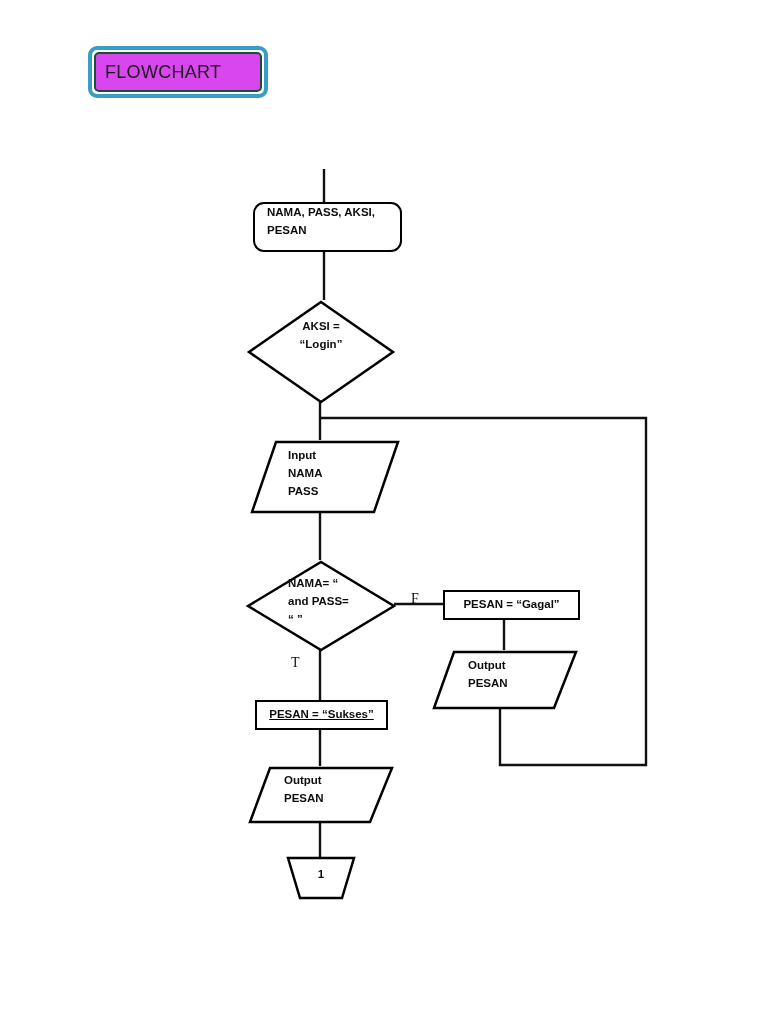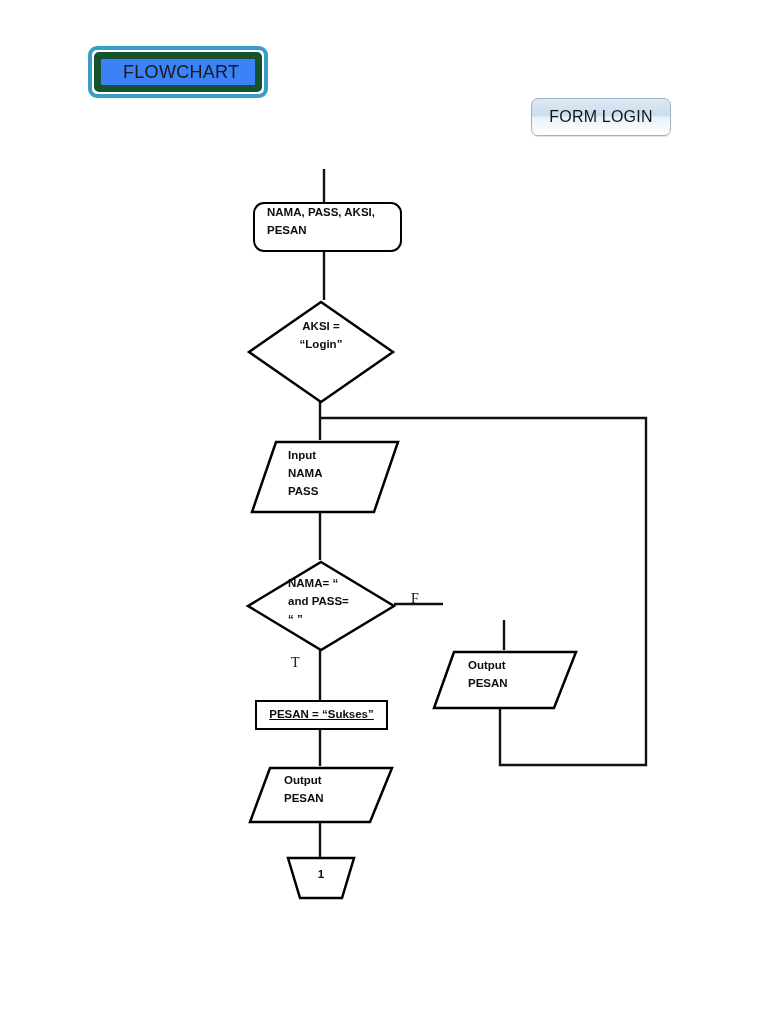--- a/index.html
+++ b/index.html
@@ -31,26 +31,26 @@
     width: 180px;
     height: 52px;
     border: 4px solid #3a9ec4;
     border-radius: 9px;
     background: #ffffff;
     padding: 2px;
   }
   .title-badge-inner {
     width: 100%;
     height: 100%;
-    border: 7px solid #14532d;
+    border: 2px solid #14532d;
     border-radius: 5px;
-    background: #3b82f6;
-    display: flex;
-    align-items: center;
-    padding-left: 22px;
+    background: #d946ef;
+    display: flex;
+    align-items: center;
+    padding-left: 9px;
   }
   .title-badge-text {
     font-size: 18px;
     color: #1a1a1a;
     letter-spacing: 0.3px;
     font-family: "Liberation Sans", sans-serif;
   }
 
   
   .form-login-btn {
@@ -163,23 +163,20 @@
 <body>
 
 <div id="canvas">
 
   <div class="title-badge">
     <div class="title-badge-inner">
       <span class="title-badge-text">FLOWCHART</span>
     </div>
   </div>
 
-  <div class="form-login-btn">
-    <span class="form-login-text">FORM LOGIN</span>
-  </div>
 
   <svg id="lines" viewBox="0 0 768 1024" width="768" height="1024">
 
     <line x1="324" y1="169" x2="324" y2="202"></line>
 
     <line x1="324" y1="252" x2="324" y2="300"></line>
 
     <line x1="320" y1="402" x2="320" y2="440"></line>
 
     <polyline points="320,418 646,418 646,765 500,765 500,708"></polyline>
@@ -219,20 +216,23 @@
   <svg class="shape-svg" style="left:246px; top:560px;" width="150" height="92">
     <polygon points="75,2 148,46 75,90 2,46"></polygon>
   </svg>
   <span class="node-text" style="left:288px; top:575px;">NAMA= “
 and  PASS=
 “ ”</span>
 
   <span class="branch-label" style="left:411px; top:591px;">F</span>
   <span class="branch-label" style="left:291px; top:655px;">T</span>
 
+  <div class="rect" style="left:443px; top:590px; width:137px; height:30px;">
+    <span class="node-text center">PESAN = “Gagal”</span>
+  </div>
 
   <svg class="shape-svg" style="left:432px; top:650px;" width="146" height="60">
     <polygon points="22,2 144,2 122,58 2,58"></polygon>
   </svg>
   <span class="node-text" style="left:468px; top:657px;">Output
 PESAN</span>
 
   <div class="rect" style="left:255px; top:700px; width:133px; height:30px;text-decoration:underline;">
     <span class="node-text center">PESAN = “Sukses”</span>
   </div>

